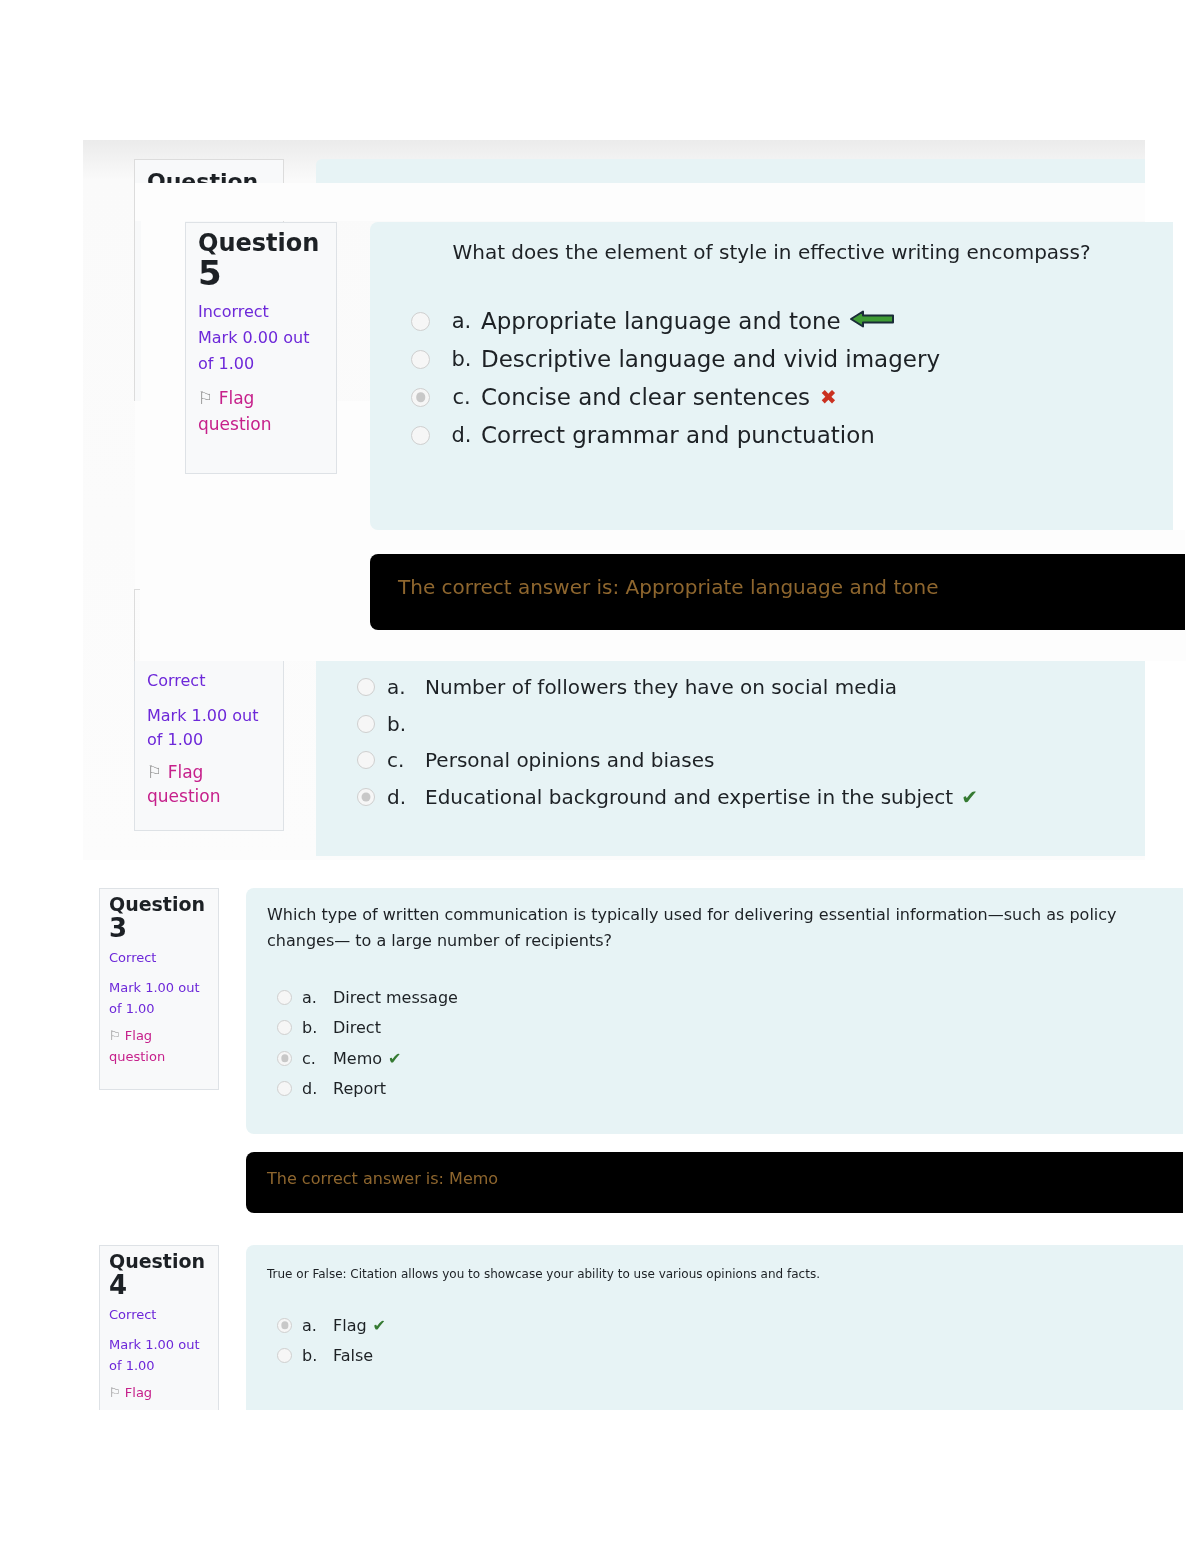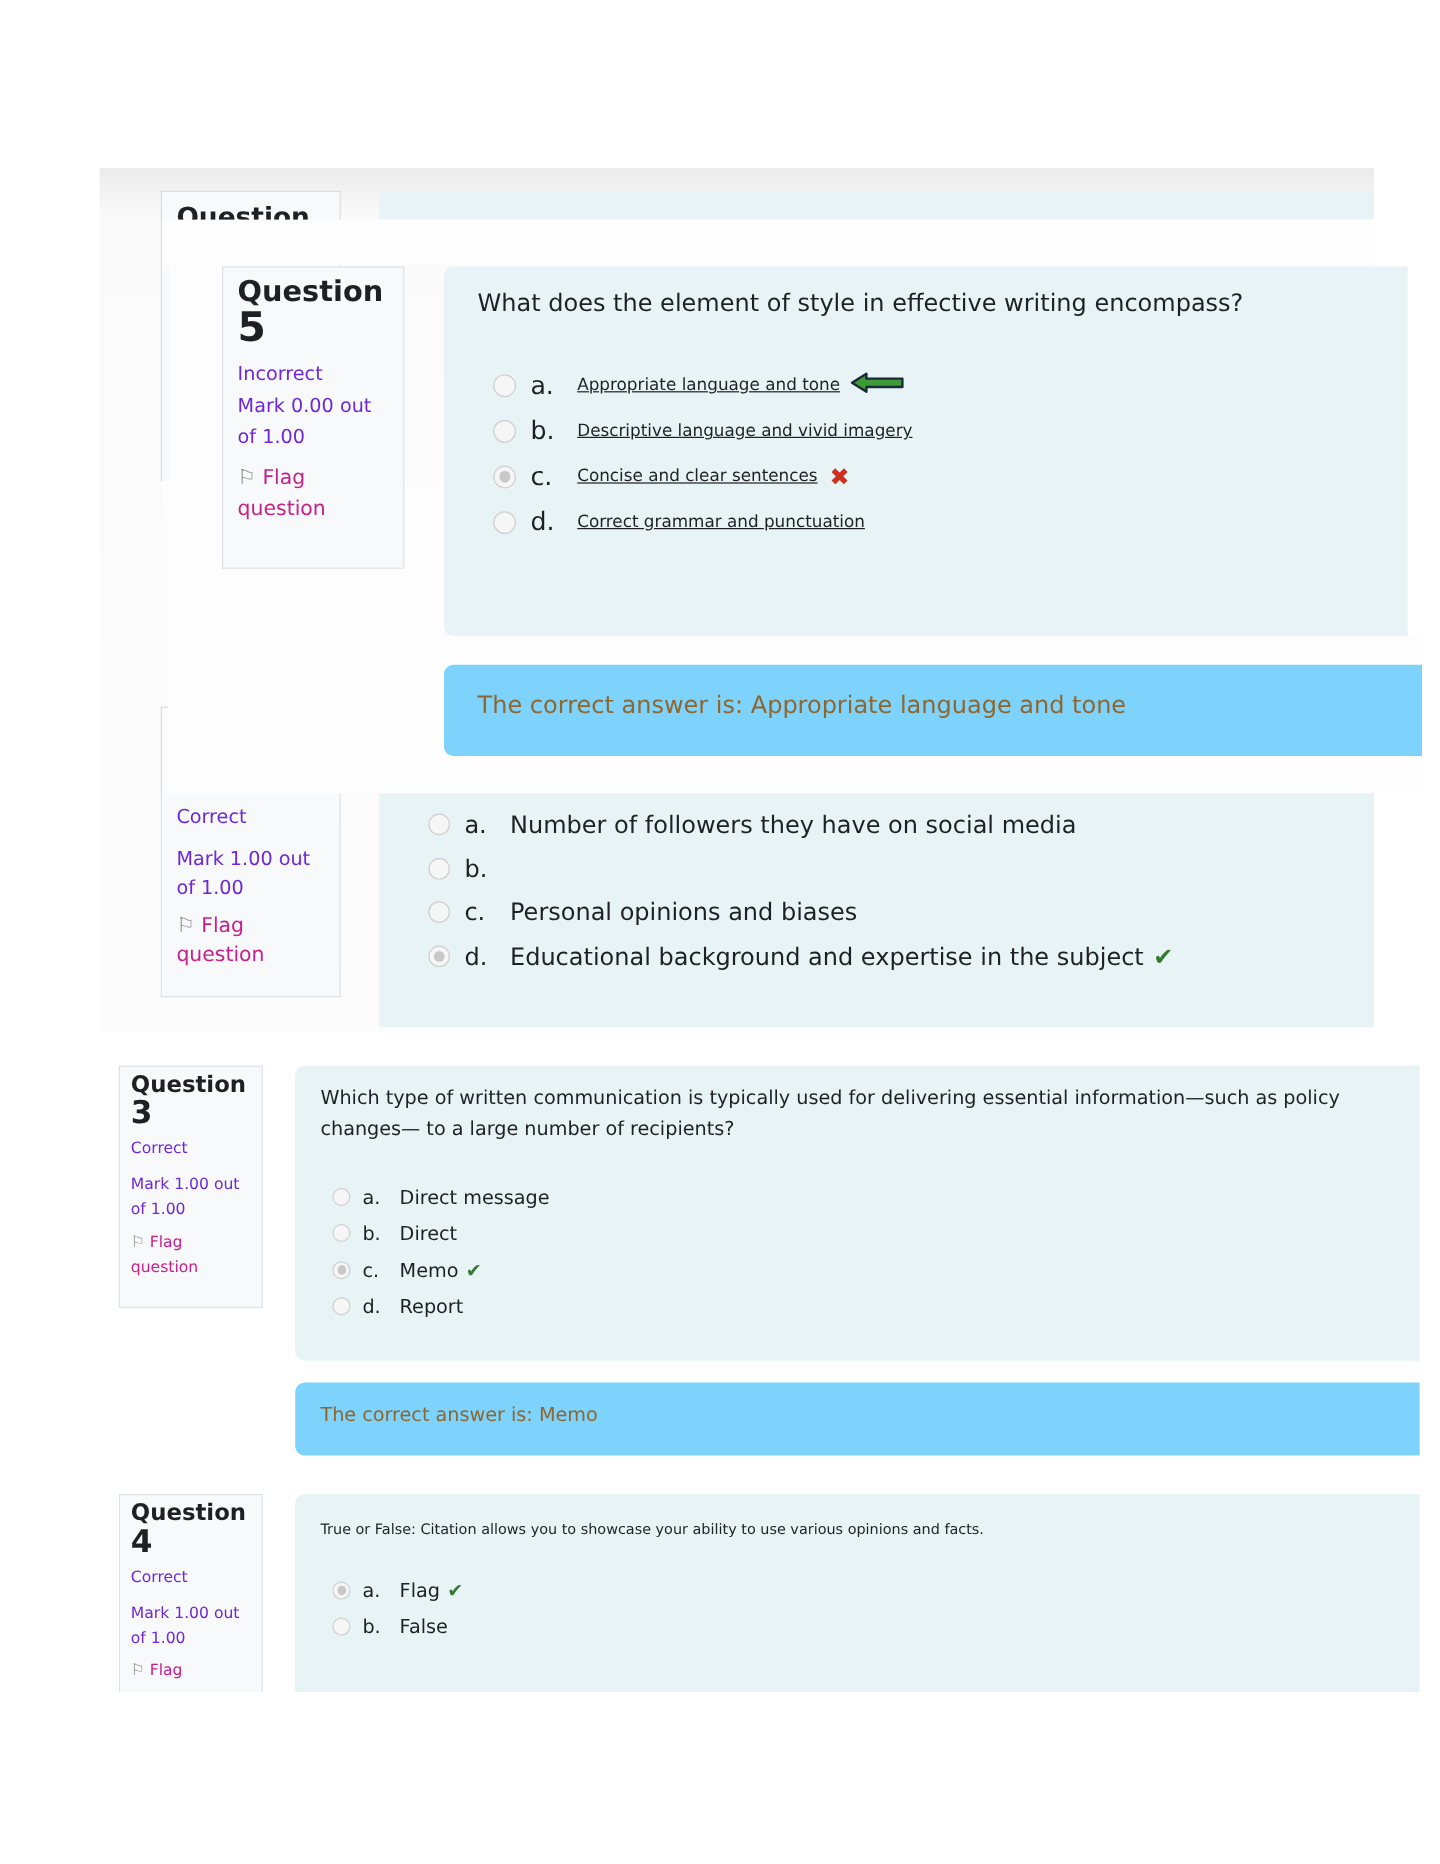--- a/index.html
+++ b/index.html
@@ -25,35 +25,35 @@
   
   .info { background:#f8f9fa; border:1px solid #dee2e6; }
   .info .qtitle { font-weight:bold; color:#1d2125; line-height:1.05; }
   .info .qno { font-weight:bold; display:block; }
   .info .state, .info .grade { color:#6d28d9; }
   .info .flag { color:#c6208b; }
   .flag-ico { color:#8a8a8a; display:inline-block; }
 
   
   .content { background:#e7f3f5; border-radius:8px 0 0 8px; }
-  .feedback { background:#7dd3fc; border-radius:8px 0 0 8px; color:#8e662e; }
+  .feedback { background:#000000; border-radius:8px 0 0 8px; color:#8e662e; }
   .qtext { color:#1d2125; }
   .opt { display:flex; align-items:center; white-space:nowrap; }
   .radio { border-radius:50%; border:1px solid #cfcfcf; background:#f6f6f6; box-sizing:border-box; flex:none; position:relative; }
   .radio.checked::after { content:""; position:absolute; left:50%; top:50%; width:56%; height:56%;
     transform:translate(-50%,-50%); border-radius:50%; background:#c8c8c8; }
   .letter { flex:none; color:#1d2125; }
   .otext { color:#1d2125; }
   .mark-ok { color:#357a32; font-weight:bold; }
   .mark-bad { color:#ca3120; font-weight:bold; }
 
   
   .big .radio { width:19px; height:19px; margin-right:12px; }
   .big .letter { width:39px; font-size:21px; }
-  .big .otext { font-size:14px;text-decoration:underline; }
+  .big .otext { font-size:23px; }
   .big .opt { height:38px; }
 
   
   .mid .radio { width:18px; height:18px; margin-right:12px; }
   .mid .letter { width:38px; font-size:20px; }
   .mid .otext { font-size:20px; }
   .mid .opt { height:36.5px; }
 
   
   .sm .radio { width:15px; height:15px; margin-right:10px; }
@@ -88,21 +88,21 @@
     <span class="qno" style="font-size:34px;">5</span>
   </div>
   <div class="state" style="font-size:16px; margin-top:10px;">Incorrect</div>
   <div class="grade" style="font-size:16px; margin-top:4px; line-height:26px;">Mark 0.00 out of 1.00</div>
   <div style="font-size:17px; margin-top:8px; line-height:26px;">
     <span class="flag-ico">⚐</span>
     <span class="flag">Flag question</span>
   </div>
 </div>
 
-<div class="abs content big" style="left:370px; top:222px; width:803px; height:308px; padding:18px 28px;">
+<div class="abs content big" style="left:370px; top:222px; width:803px; height:308px; padding:18px 28px;text-align:center;">
   <div class="qtext" style="font-size:20px; margin-bottom:38px;">What does the element of style in effective writing encompass?</div>
   <div style="padding-left:13px;">
     <div class="opt">
       <span class="radio"></span>
       <span class="letter">a.</span>
       <span class="otext">Appropriate language and tone</span>
       <span class="arrow">
         <svg width="46" height="18" viewBox="0 0 46 18">
             <path d="M2 9 L14 1.5 L14 5.5 L44 5.5 L44 12.5 L14 12.5 L14 16.5 Z" fill="#3f9b35" stroke="#1a2b38" stroke-width="2" stroke-linejoin="round"></path>
           </svg>

